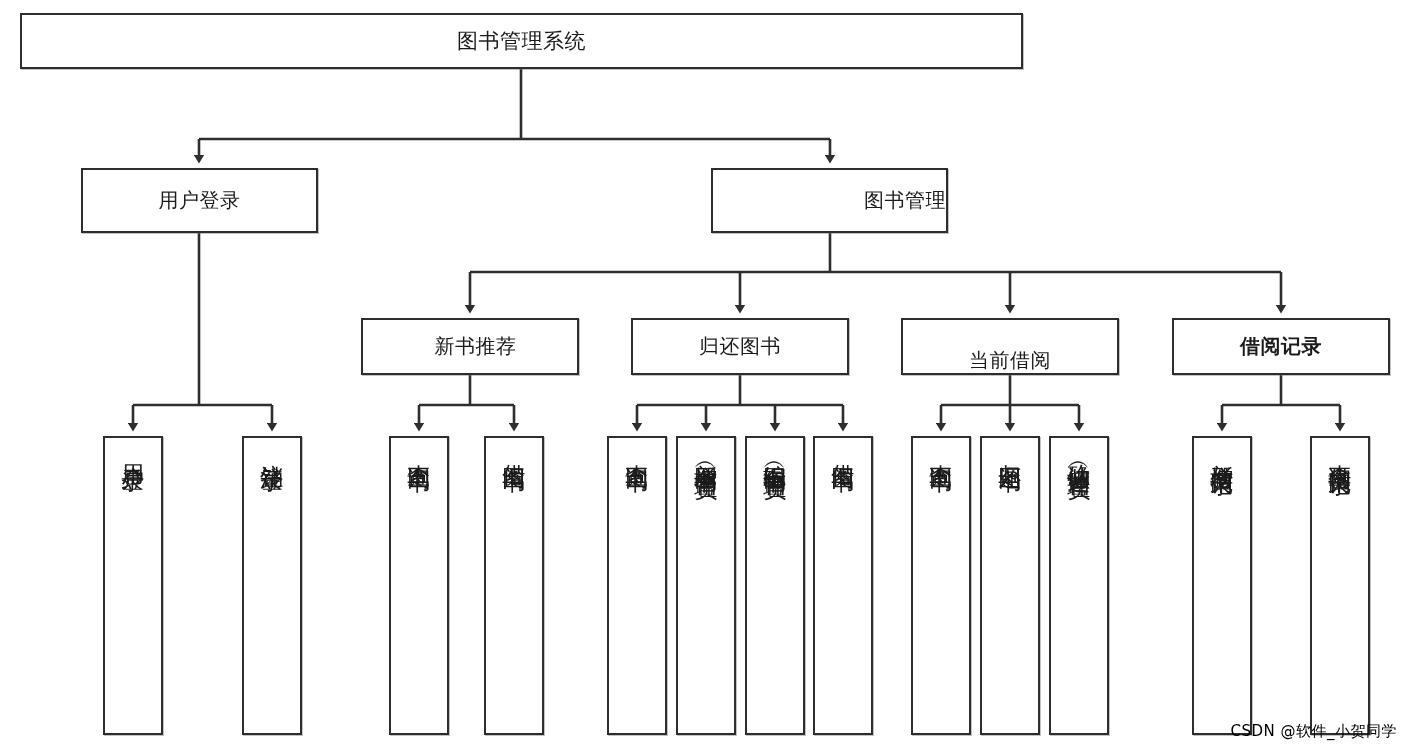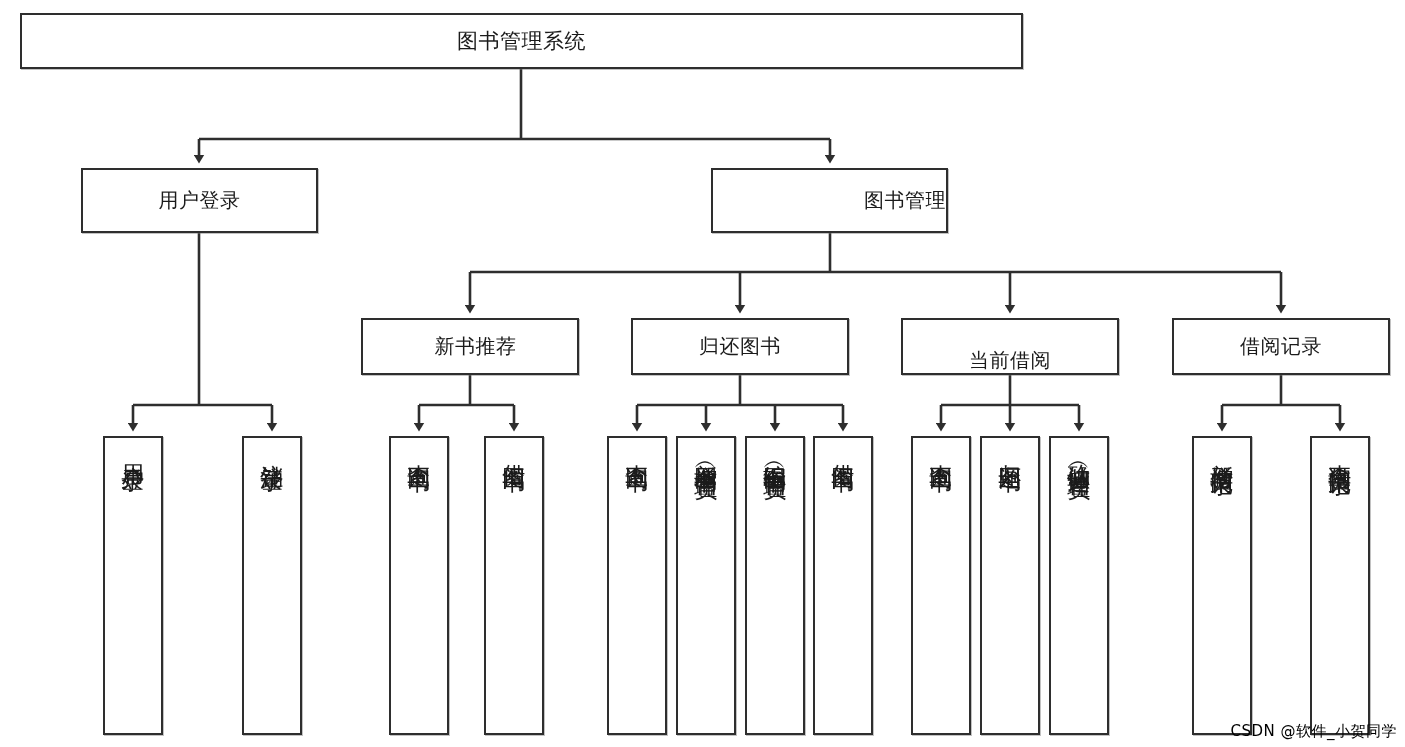--- a/index.html
+++ b/index.html
@@ -67,21 +67,21 @@
   
   .node.lvl2 {
     top: 318px;
     width: 218px;
     height: 57px;
   }
   .node.lvl2 .label { font-size: 20px; }
   .node.n-new-book   { left: 361px; padding-left: 11px; }
   .node.n-borrow     { left: 631px; }
   .node.n-current    { left: 901px; align-items: flex-end; }
-  .node.n-record     { left: 1172px; }
+  .node.n-record     { left: 1172px; font-weight: bold; }
 
   
   .node.leaf {
     top: 436px;
     width: 60px;
     height: 299px;
     align-items: flex-start;
     padding-top: 8px;
   }
   .node.leaf .label {

